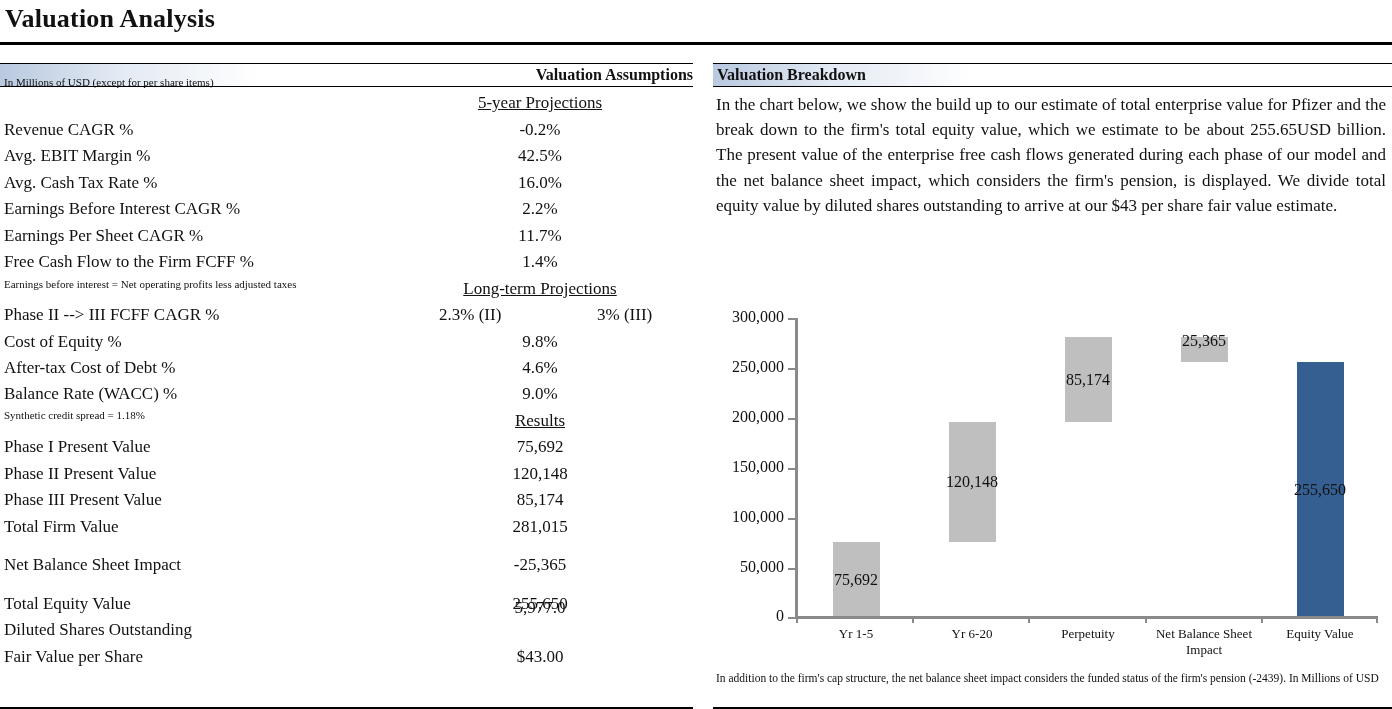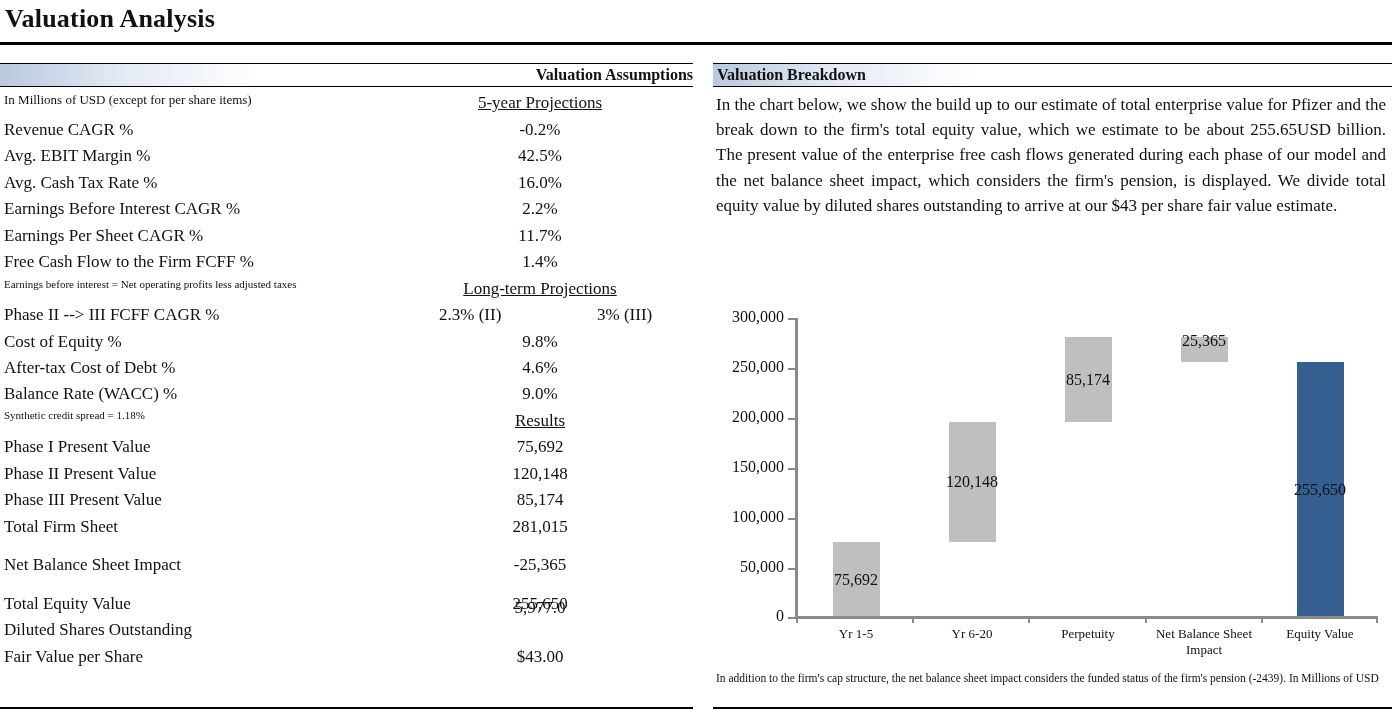--- a/index.html
+++ b/index.html
@@ -11,21 +11,21 @@
 
     .section-head {
       position: absolute; height: 24px; font-size: 16px; font-weight: bold;
       border-top: 1px solid #000; border-bottom: 1px solid #000;
       padding-left: 4px; line-height: 22px;
       background: linear-gradient(to right, #b9c9df 0px, #e3eaf3 120px, #ffffff 260px);
     }
     .section-head.left { left: 0; top: 63px; width: 693px; text-align: right; }
     .section-head.right { left: 713px; top: 63px; width: 679px; }
 
-    .units-note { position: absolute; left: 4px; top: 92px; font-size: 13px; }
+    .units-note { position: absolute; left: 4px; top: 76px; font-size: 11px; }
     .col-head { position: absolute; font-size: 17px; text-decoration: underline; text-align: center; }
 
     .row-label { position: absolute; left: 4px; font-size: 17px; white-space: nowrap; }
     .row-value { position: absolute; left: 440px; width: 200px; text-align: center; font-size: 17px; }
     .row-note { position: absolute; left: 4px; font-size: 11px; }
     .val-ii { position: absolute; left: 439px; font-size: 17px; }
     .val-iii { position: absolute; left: 597px; font-size: 17px; }
 
     .bottom-rule-left { position: absolute; left: 0; top: 707px; width: 693px; height: 2px; background: #000; }
     .bottom-rule-right { position: absolute; left: 713px; top: 707px; width: 679px; height: 2px; background: #000; }
@@ -86,21 +86,21 @@
 <div class="row-note" style="top:409px;">Synthetic credit spread = 1.18%</div>
 <div class="col-head" style="left:440px; top:411px; width:200px;">Results</div>
 
 <div>
   <div class="row-label" style="top:437px;">Phase I Present Value</div>
   <div class="row-value" style="top:437px;">75,692</div>
   <div class="row-label" style="top:464px;">Phase II Present Value</div>
   <div class="row-value" style="top:464px;">120,148</div>
   <div class="row-label" style="top:490px;">Phase III Present Value</div>
   <div class="row-value" style="top:490px;">85,174</div>
-  <div class="row-label" style="top:517px;">Total Firm Sheet</div>
+  <div class="row-label" style="top:517px;">Total Firm Value</div>
   <div class="row-value" style="top:517px;">281,015</div>
   <div class="row-label" style="top:555px;">Net Balance Sheet Impact</div>
   <div class="row-value" style="top:555px;">-25,365</div>
   <div class="row-label" style="top:594px;">Total Equity Value</div>
   <div class="row-value" style="top:594px;">255,650</div>
   <div class="row-label" style="top:620px;">Diluted Shares Outstanding</div>
   <div class="row-value" style="top:598px;">5,977.0</div>
   <div class="row-label" style="top:647px;">Fair Value per Share</div>
   <div class="row-value" style="top:647px;">$43.00</div>
 </div>

